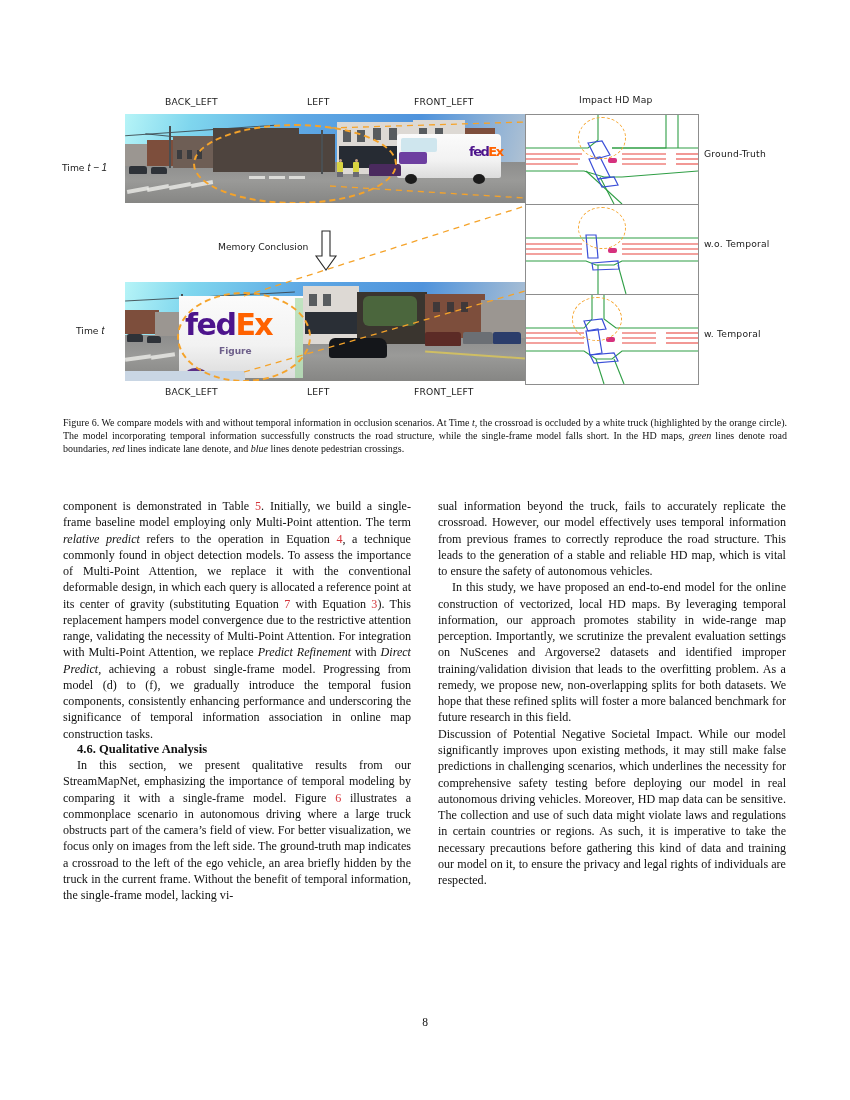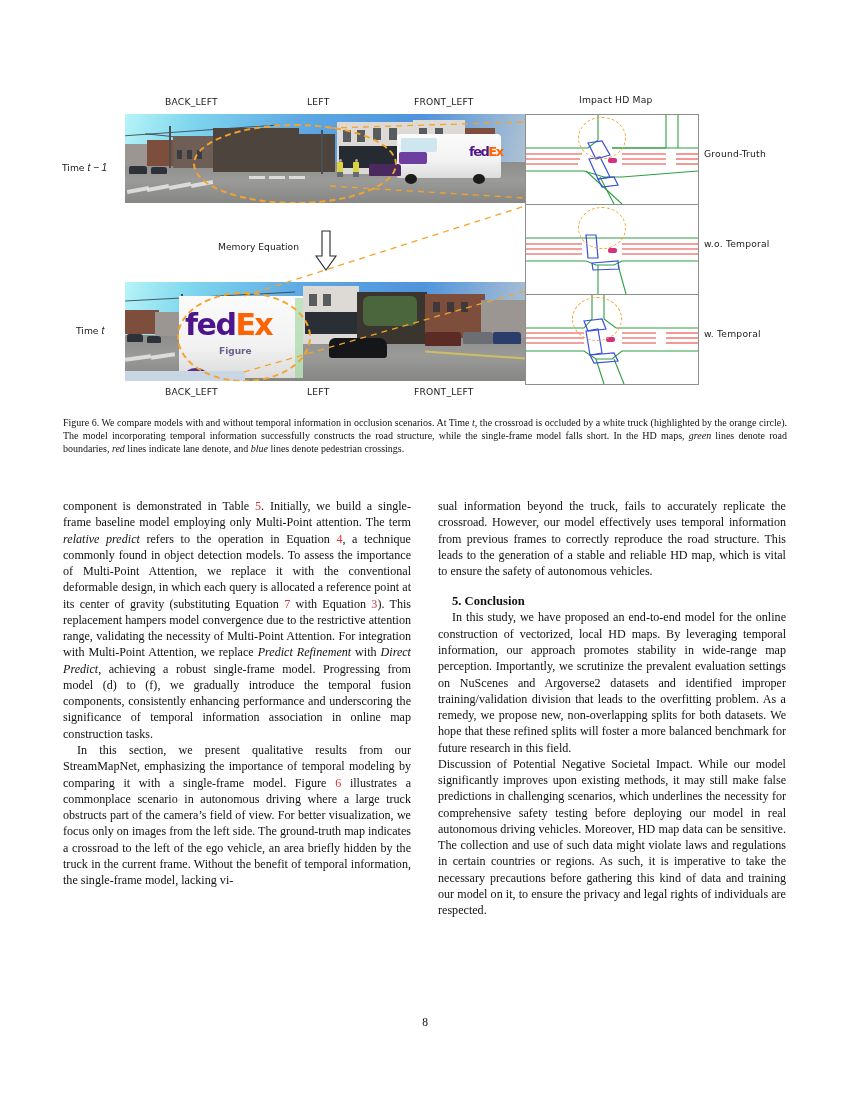--- a/index.html
+++ b/index.html
@@ -303,21 +303,21 @@
 
       <div style="position:absolute; left:0px; bottom:0px; width:120px; height:10px; background:#c9d6e4;"></div>
 
       <div class="ellipse-hl" style="left:52px; top:10px; width:130px; height:86px;"></div>
     </div>
 
     <div class="fig-label" style="left:103px; top:300px;">BACK_LEFT</div>
     <div class="fig-label" style="left:245px; top:300px;">LEFT</div>
     <div class="fig-label" style="left:352px; top:300px;">FRONT_LEFT</div>
 
-    <div class="mem-text" style="left:156px; top:155px;">Memory Equation</div>
+    <div class="mem-text" style="left:156px; top:155px;">Memory Conclusion</div>
     <svg class="arrow-down" style="left:252px; top:144px;" width="24" height="42" viewBox="0 0 24 42">
       <polygon points="8,1 16,1 16,26 22,26 12,40 2,26 8,26" fill="#ffffff" stroke="#2a2a2a" stroke-width="1.1"></polygon>
     </svg>
 
     <div class="hdmap hd1">
       <svg width="172" height="89" viewBox="0 0 172 89">
         <g stroke="#2f9e45" stroke-width="1.1" fill="none">
           <path d="M0,33 L62,33 L72,25 L72,0"></path>
           <path d="M86,33 L140,33 L140,0"></path>
           <path d="M86,33 L172,33"></path>
@@ -417,28 +417,28 @@
     </svg>
   </div>
 
   <div class="caption">
     <span>Figure 6.</span><span> We compare models with and without temporal information in occlusion scenarios. At Time </span><i>t</i><span>, the crossroad is occluded by a white truck (highlighted by the orange circle). The model incorporating temporal information successfully constructs the road structure, while the single-frame model falls short. In the HD maps, </span><i>green</i><span> lines denote road boundaries, </span><i>red</i><span> lines indicate lane denote, and </span><i>blue</i><span> lines denote pedestrian crossings.</span>
   </div>
 
   <div class="col col-left">
     <p class="noindent"><span>component is demonstrated in Table </span><span class="ref">5</span><span>. Initially, we build a single-frame baseline model employing only Multi-Point attention. The term </span><i>relative predict</i><span> refers to the operation in Equation </span><span class="ref">4</span><span>, a technique commonly found in object detection models. To assess the importance of Multi-Point Attention, we replace it with the conventional deformable design, in which each query is allocated a reference point at its center of gravity (substituting Equation </span><span class="ref">7</span><span> with Equation </span><span class="ref">3</span><span>). This replacement hampers model convergence due to the restrictive attention range, validating the necessity of Multi-Point Attention. For integration with Multi-Point Attention, we replace </span><i>Predict Refinement</i><span> with </span><i>Direct Predict</i><span>, achieving a robust single-frame model. Progressing from model (d) to (f), we gradually introduce the temporal fusion components, consistently enhancing performance and underscoring the significance of temporal information association in online map construction tasks.</span></p>
 
+    <p class="sec-head">4.6. Qualitative Analysis</p>
 
     <p><span>In this section, we present qualitative results from our StreamMapNet, emphasizing the importance of temporal modeling by comparing it with a single-frame model. Figure </span><span class="ref">6</span><span> illustrates a commonplace scenario in autonomous driving where a large truck obstructs part of the camera’s field of view. For better visualization, we focus only on images from the left side. The ground-truth map indicates a crossroad to the left of the ego vehicle, an area briefly hidden by the truck in the current frame. Without the benefit of temporal information, the single-frame model, lacking vi-</span></p>
   </div>
 
   <div class="col col-right">
     <p class="noindent">sual information beyond the truck, fails to accurately replicate the crossroad. However, our model effectively uses temporal information from previous frames to correctly reproduce the road structure. This leads to the generation of a stable and reliable HD map, which is vital to ensure the safety of autonomous vehicles.</p>
 
-    <p class="sec-head conclusion">5. Conclusion</p>
 
     <p>In this study, we have proposed an end-to-end model for the online construction of vectorized, local HD maps. By leveraging temporal information, our approach promotes stability in wide-range map perception. Importantly, we scrutinize the prevalent evaluation settings on NuScenes and Argoverse2 datasets and identified improper training/validation division that leads to the overfitting problem. As a remedy, we propose new, non-overlapping splits for both datasets. We hope that these refined splits will foster a more balanced benchmark for future research in this field.</p>
 
     <p class="noindent"><span class="runin">Discussion of Potential Negative Societal Impact.</span><span> While our model significantly improves upon existing methods, it may still make false predictions in challenging scenarios, which underlines the necessity for comprehensive safety testing before deploying our model in real autonomous driving vehicles. Moreover, HD map data can be sensitive. The collection and use of such data might violate laws and regulations in certain countries or regions. As such, it is imperative to take the necessary precautions before gathering this kind of data and training our model on it, to ensure the privacy and legal rights of individuals are respected.</span></p>
   </div>
 
   <div class="page-num">8</div>
 
 </div>
 

